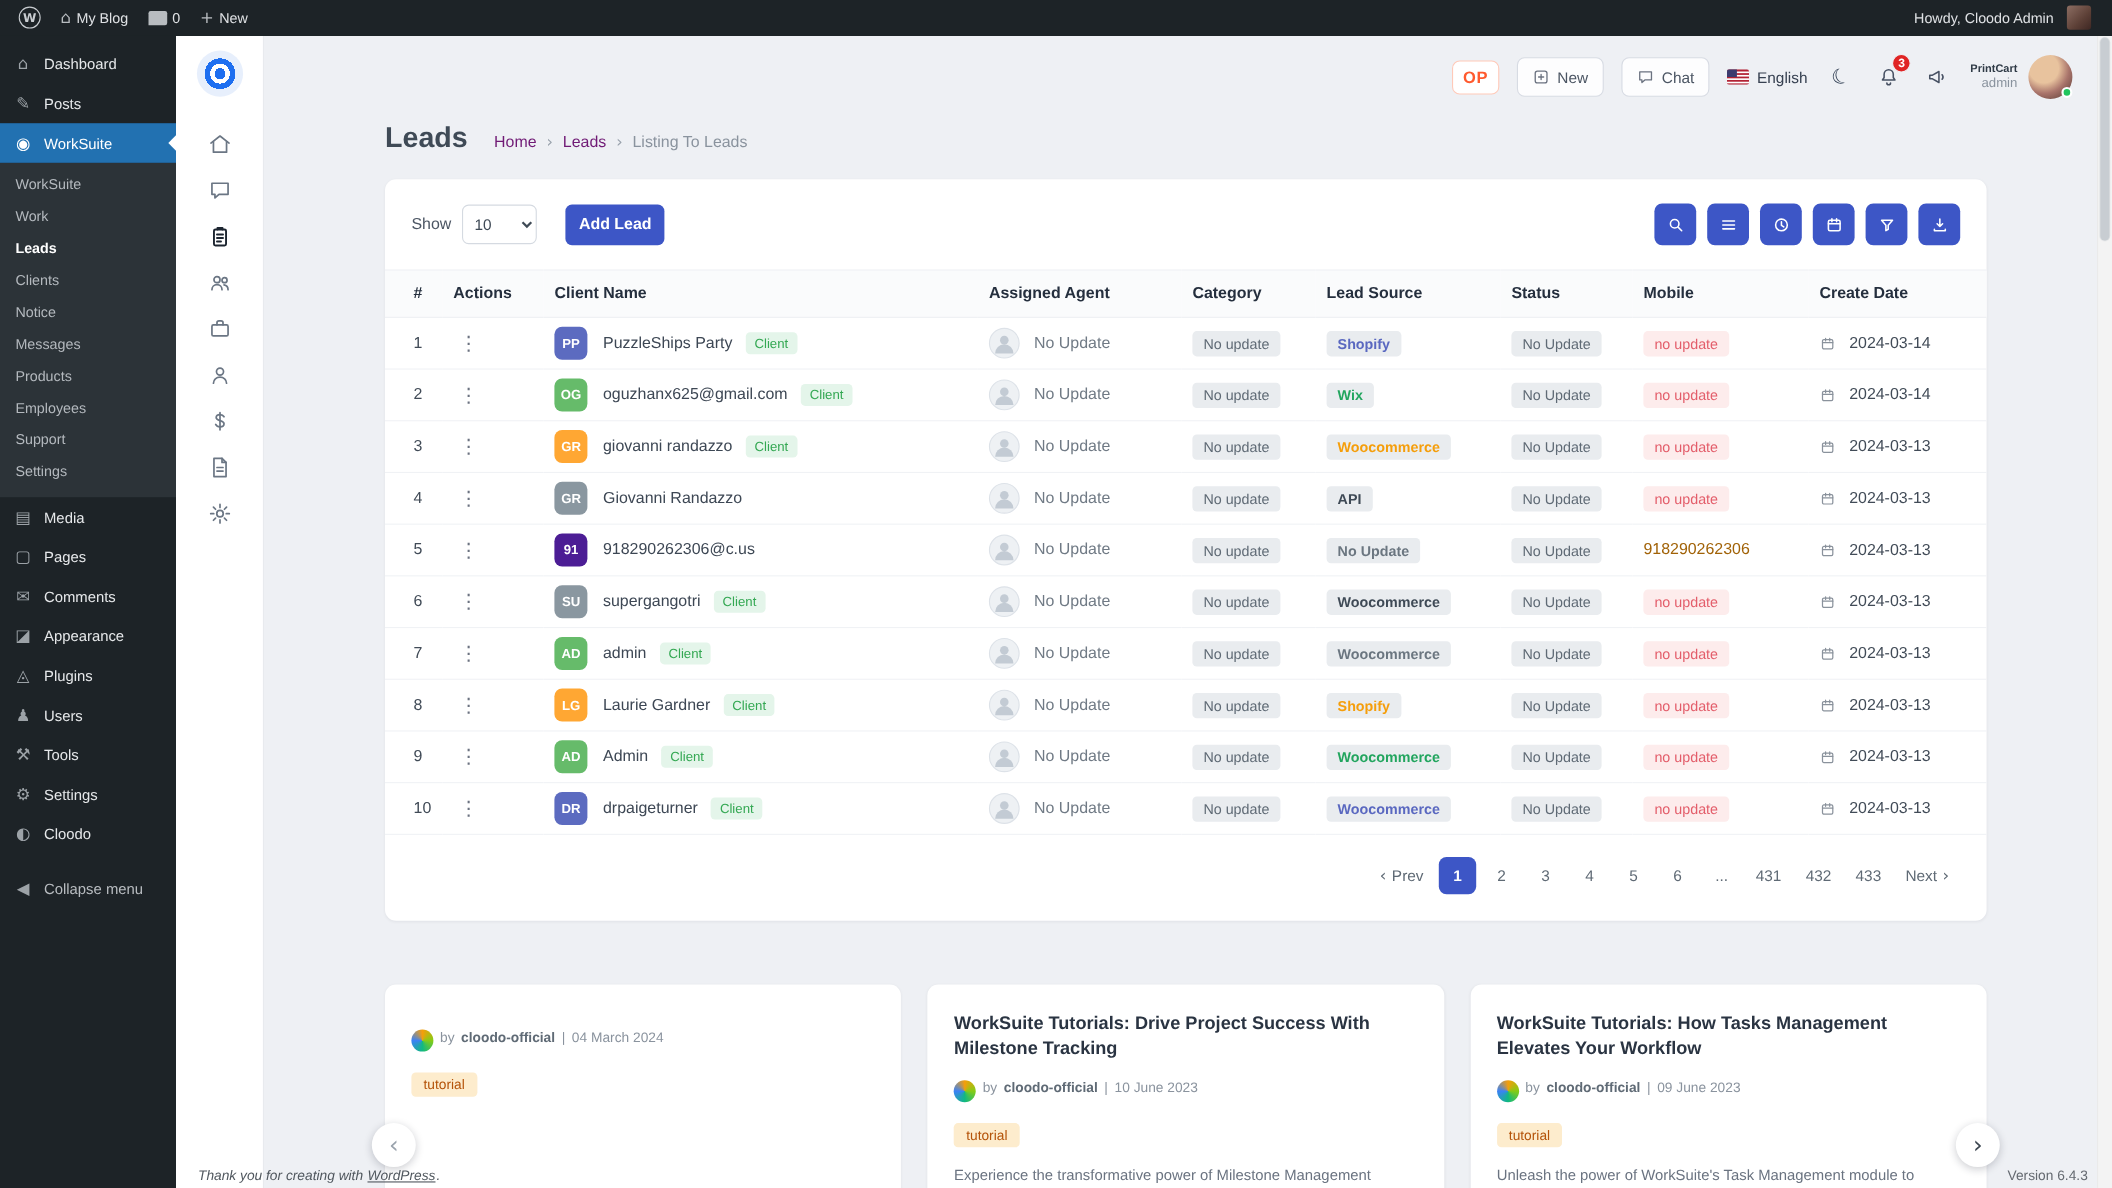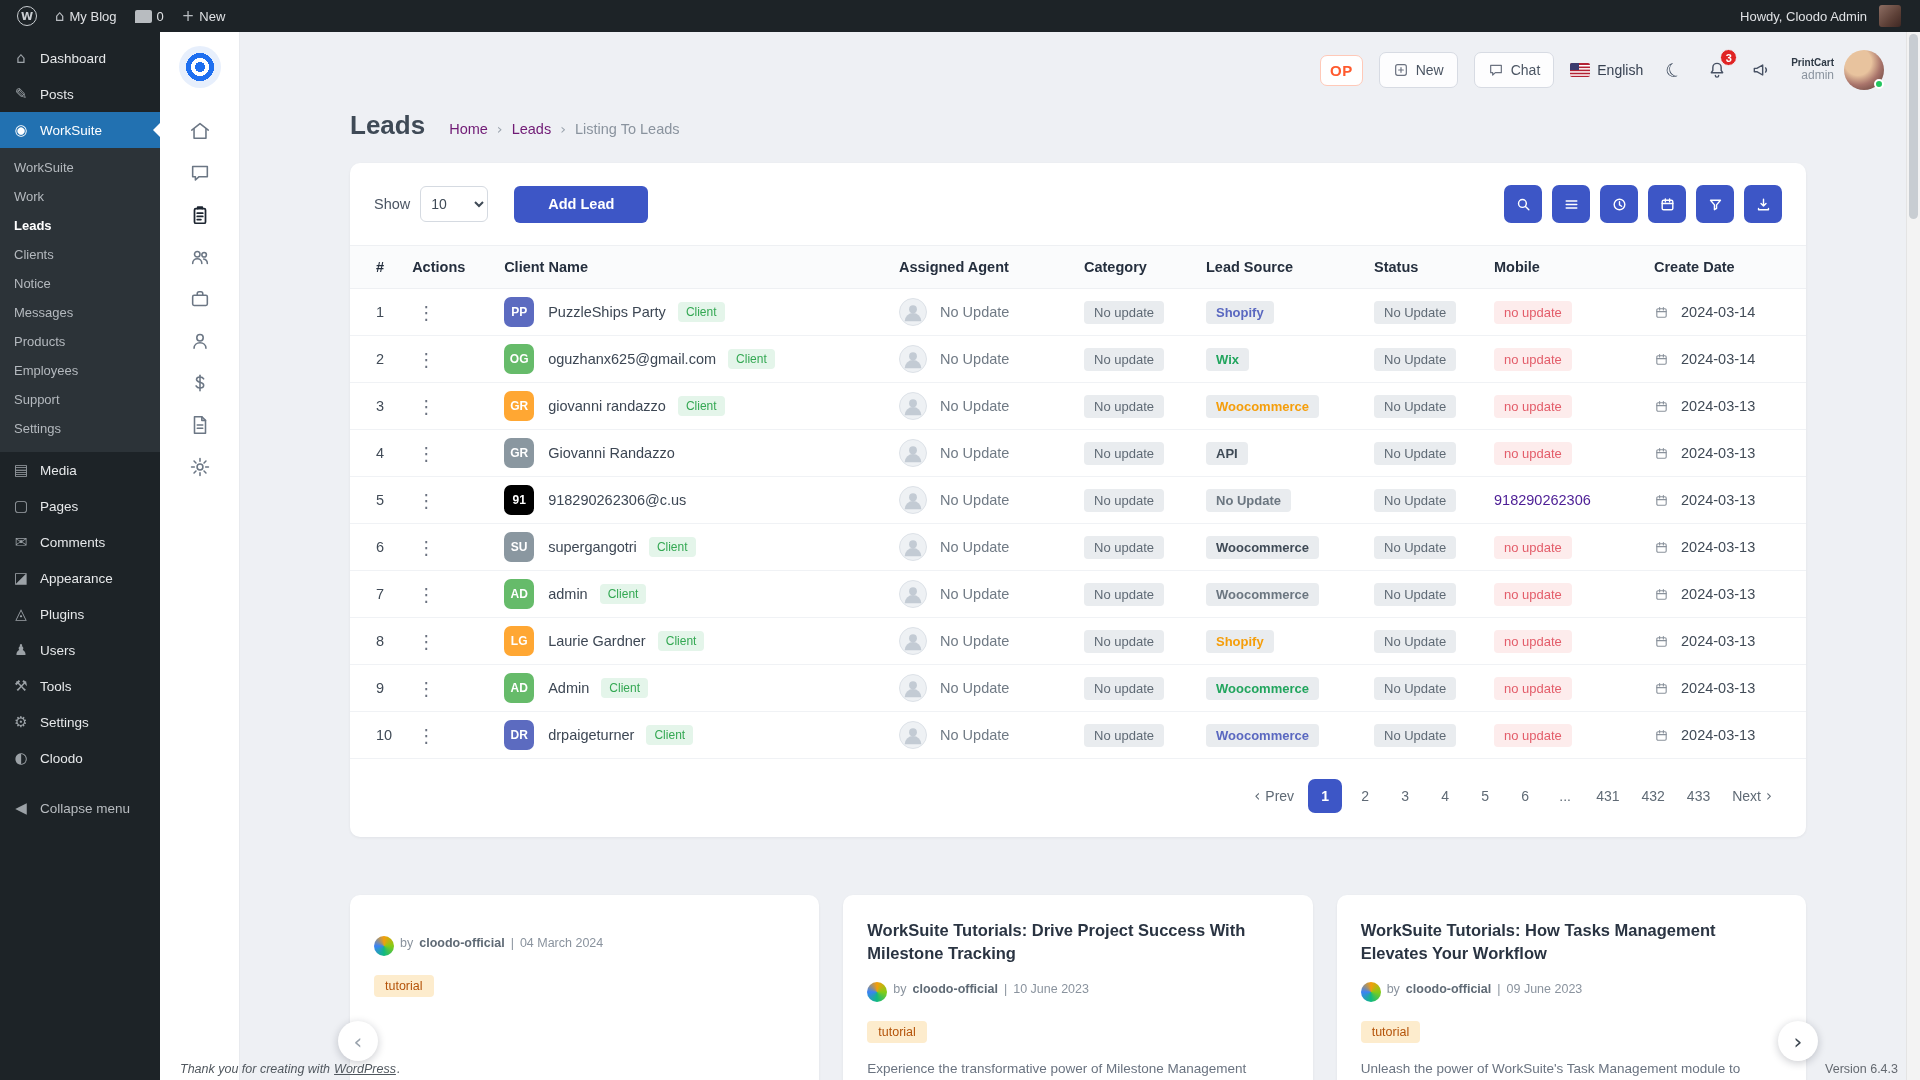--- a/index.html
+++ b/index.html
@@ -146,21 +146,21 @@
     box-shadow: 0 1px 3px rgba(16,24,40,.06);
   }
   .toolbar { display: flex; align-items: center; padding: 22px 24px; }
   .show-label { font-size: 14.5px; color: #4b5563; margin-right: 10px; }
   .show-select {
     width: 68px; height: 36px; border: 1px solid #d5dae1; border-radius: 6px;
     font-size: 14px; color: #3f4a56; background: #fff; padding: 0 6px;
   }
   .btn-primary {
     margin-left: 26px; background: #3d56c6; color: #fff; font-weight: 600;
-    font-size: 14.5px; border-radius: 6px; padding: 0 34px; height: 37px;
+    font-size: 14.5px; border-radius: 6px; padding: 0 12px; height: 37px;
   }
   .tool-icons { margin-left: auto; display: flex; gap: 10px; }
   .icon-btn {
     width: 38px; height: 38px; background: #3d56c6; border-radius: 7px;
     display: flex; align-items: center; justify-content: center; color: #fff;
   }
   .icon-btn svg { width: 17px; height: 17px; }
 
   .leads-table { width: 100%; border-collapse: collapse; font-size: 14.5px; }
   .leads-table thead th {
@@ -176,21 +176,21 @@
   .td-client { white-space: nowrap; }
   .init-avatar {
     display: inline-flex; align-items: center; justify-content: center;
     width: 30px; height: 30px; border-radius: 7px; color: #fff;
     font-size: 12px; font-weight: bold; vertical-align: middle; margin-right: 10px;
   }
   .init-avatar[data-tone="indigo"] { background: #5c6bc0; }
   .init-avatar[data-tone="green"]  { background: #66bb6a; }
   .init-avatar[data-tone="orange"] { background: #ffa733; }
   .init-avatar[data-tone="gray"]   { background: #8a97a0; }
-  .init-avatar[data-tone="blue"]   { background: #000000; }
+  .init-avatar[data-tone="blue"]   { background: #4c1d95; }
   .client-name { vertical-align: middle; color: #3d4754; cursor: pointer; }
   .client-badge {
     vertical-align: middle; margin-left: 8px; background: #e4f5ea; color: #34a853;
     font-size: 12px; padding: 3px 8px; border-radius: 4px;
   }
   .client-badge:empty { display: none; }
   .td-agent { white-space: nowrap; }
   .agent-avatar {
     display: inline-block; width: 28px; height: 28px; border-radius: 50%;
     overflow: hidden; background: #eef1f4; border: 1px solid #dde2e8;
@@ -207,21 +207,21 @@
   }
   .source-badge[data-tone="indigo"] { color: #5a68c0; }
   .source-badge[data-tone="green"]  { color: #22a55e; }
   .source-badge[data-tone="orange"] { color: #f59e0b; }
   .source-badge[data-tone="dark"]   { color: #3f4a56; }
   .source-badge[data-tone="gray"]   { color: #6b7680; }
   .mobile-badge {
     display: inline-block; font-size: 13px; padding: 4px 10px; border-radius: 4px; white-space: nowrap;
   }
   .mobile-badge[data-tone="red"]   { background: #fdecec; color: #e35d6a; }
-  .mobile-badge[data-tone="plain"] { background: none; color: #4c1d95; font-size: 14.5px; padding: 0; }
+  .mobile-badge[data-tone="plain"] { background: none; color: #a16207; font-size: 14.5px; padding: 0; }
   .td-date { white-space: nowrap; color: #414b57; }
   .cal-icon { display: inline-block; vertical-align: middle; margin-right: 8px; color: #8a929c; }
   .cal-icon svg { width: 15px; height: 15px; }
   .td-date span:last-child { vertical-align: middle; }
 
   .pagination {
     display: flex; justify-content: flex-end; align-items: center;
     gap: 6px; padding: 20px 26px 24px;
   }
   .page-btn {

